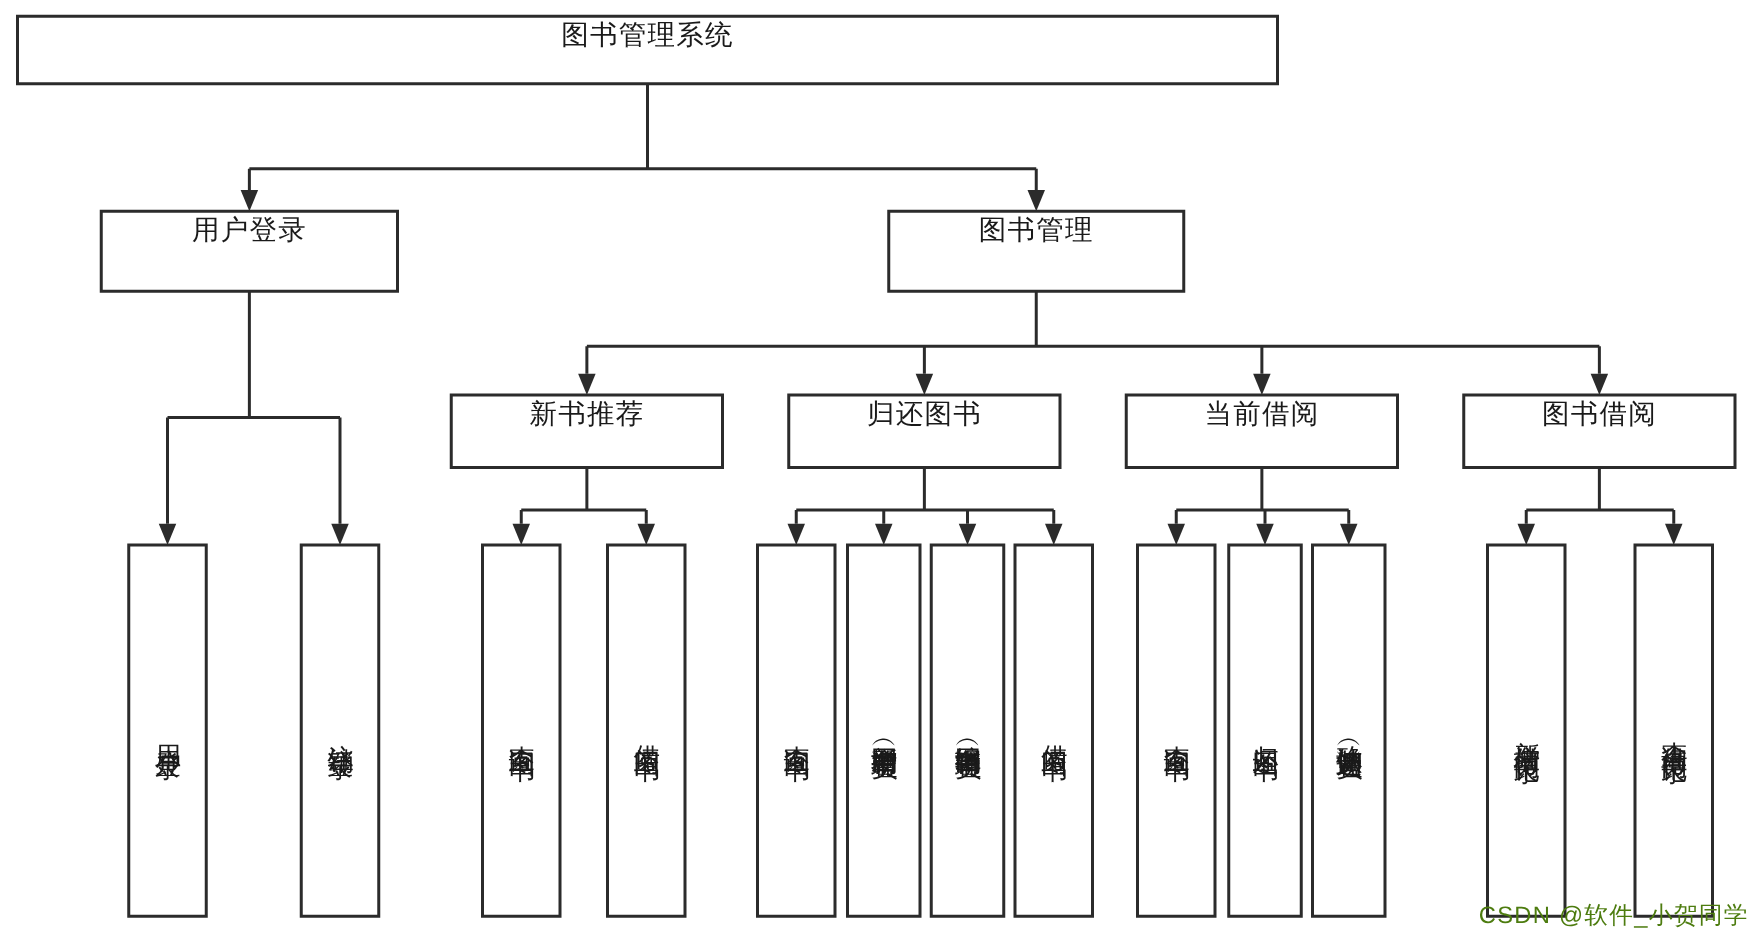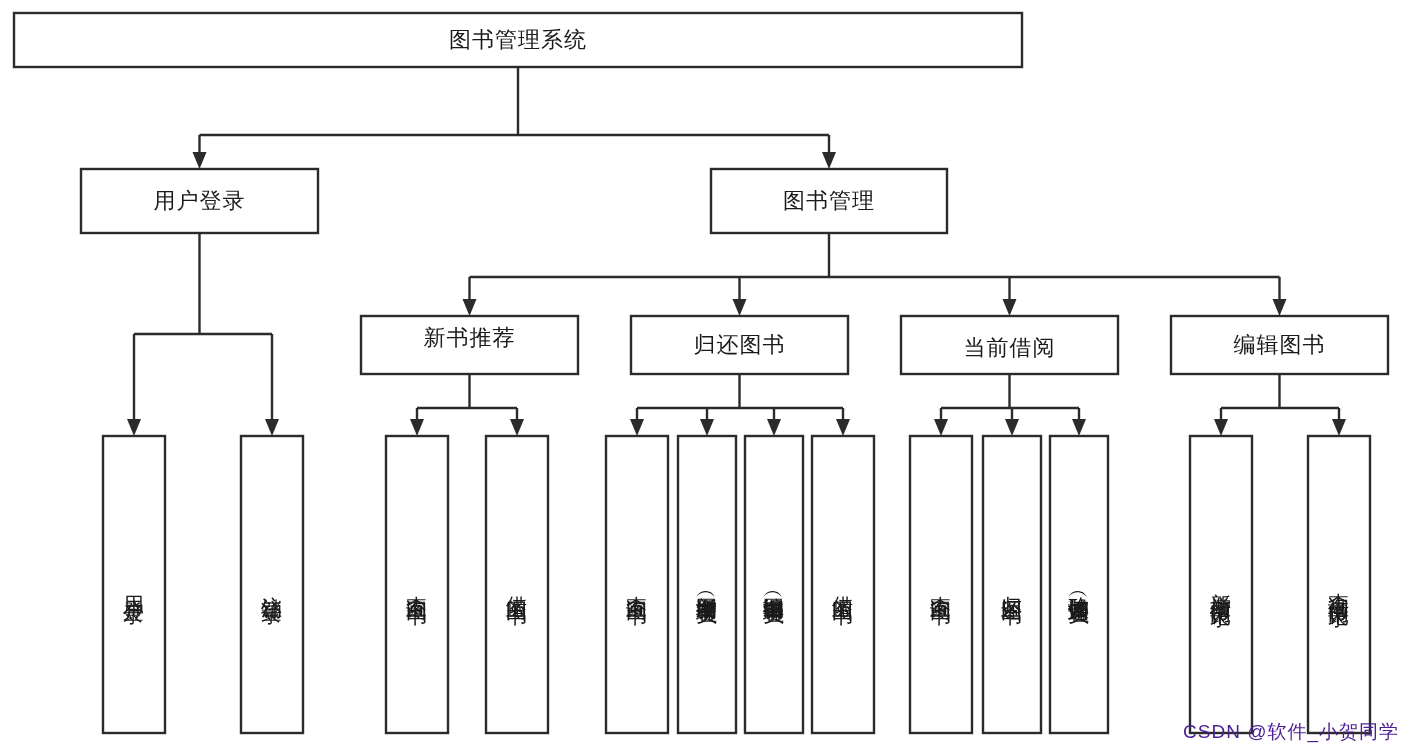--- a/index.html
+++ b/index.html
@@ -37,38 +37,38 @@
     font-size:21px;
     line-height:1;
     letter-spacing:3px;
     color:#1a1a1a;
     text-align:center;
     white-space:nowrap;
   }
   .hlabel-wrap{
     position:absolute;
     display:flex;
-    align-items:center;
+    align-items:flex-start;
     justify-content:center;
     pointer-events:none;
   }
   .hlabel-text{
     font-family:"Liberation Sans","DejaVu Sans",sans-serif;
     font-size:22px;
     color:#1a1a1a;
     letter-spacing:1px;
     white-space:nowrap;
   }
   .watermark{
     position:absolute;
     right:6px;
     bottom:2px;
     font-family:"Liberation Sans","DejaVu Sans",sans-serif;
     font-size:19px;
-    color:#4c1d95;
+    color:#4d7c0f;
     letter-spacing:1px;
     white-space:nowrap;
   }
 </style>
 </head>
 <body>
 
 <div id="diagram-root">
 
   <svg class="diagram" viewBox="0 0 1405 747">
@@ -163,21 +163,21 @@
       <div class="hlabel-wrap" style="left: 361px; top: 316px; width: 217px; height: 44px;">
         <div class="hlabel-text">新书推荐</div>
       </div>
       <div class="hlabel-wrap" style="left: 631px; top: 316px; width: 217px; height: 58px;">
         <div class="hlabel-text">归还图书</div>
       </div>
       <div class="hlabel-wrap" style="left: 901px; top: 316px; width: 217px; height: 64px;">
         <div class="hlabel-text">当前借阅</div>
       </div>
       <div class="hlabel-wrap" style="left: 1171px; top: 316px; width: 217px; height: 58px;">
-        <div class="hlabel-text">编辑图书</div>
+        <div class="hlabel-text">图书借阅</div>
       </div>
       <div class="vlabel-wrap" style="left: 103px; top: 436px; width: 62px; height: 297px;">
         <div class="vlabel-text" style="font-size: 21px; letter-spacing: 3px;">用户登录</div>
       </div>
       <div class="vlabel-wrap" style="left: 241px; top: 436px; width: 62px; height: 297px;">
         <div class="vlabel-text" style="font-size: 21px; letter-spacing: 3px;">注销登录</div>
       </div>
       <div class="vlabel-wrap" style="left: 386px; top: 436px; width: 62px; height: 297px;">
         <div class="vlabel-text" style="font-size: 21px; letter-spacing: 3px;">查询图书</div>
       </div>

